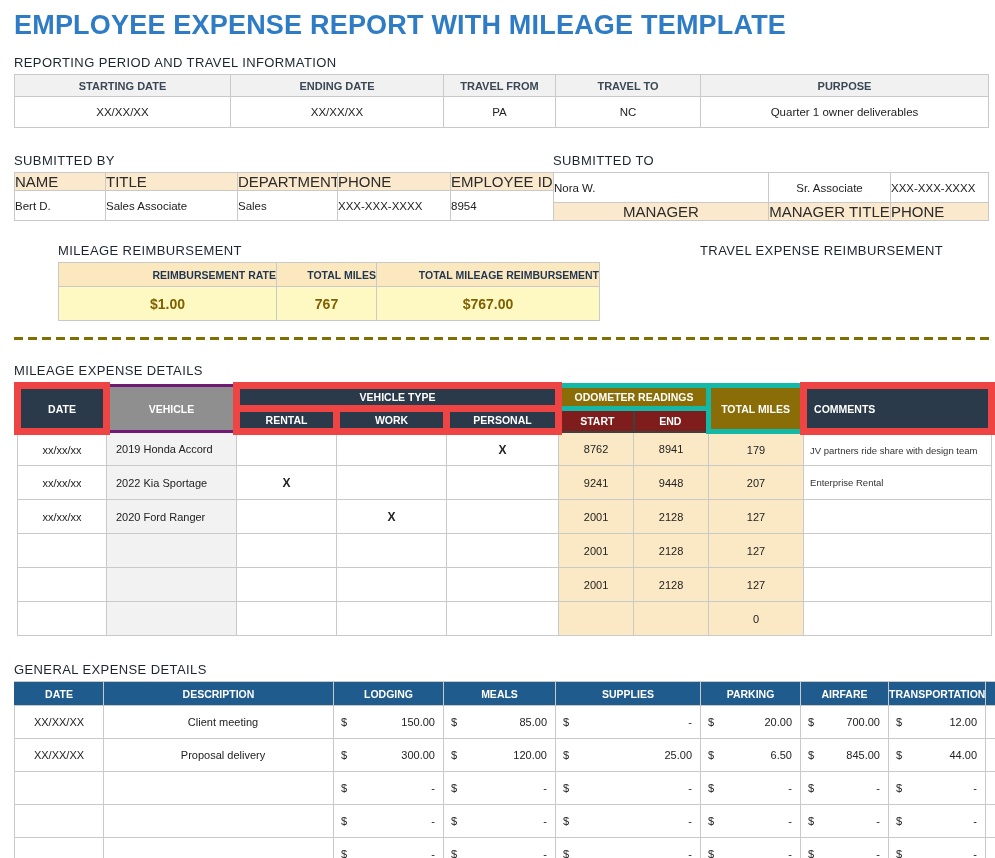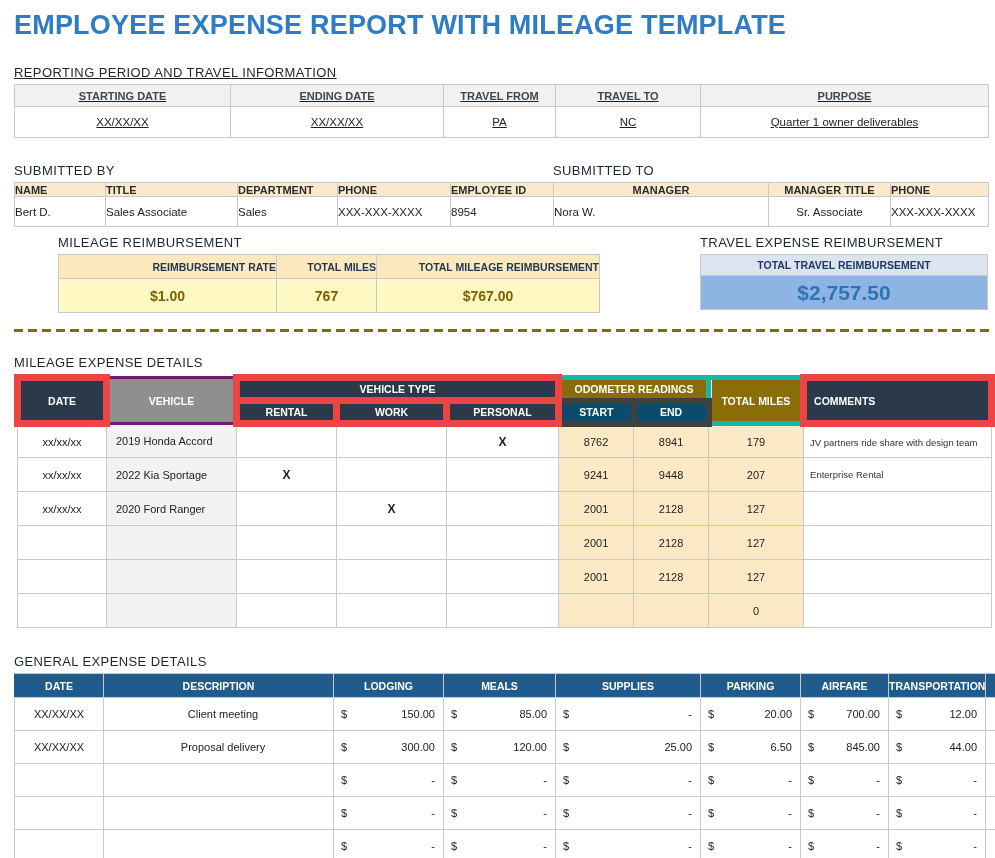--- a/index.html
+++ b/index.html
@@ -23,46 +23,46 @@
     line-height: 16px; margin-bottom: 3px;
   }
 
   table.grid { border-collapse: collapse; table-layout: fixed; width: 100%; }
   table.grid th, table.grid td {
     border: 1px solid #C9C9C9; overflow: hidden; white-space: nowrap;
     padding: 0;
   }
 
   
-  .reporting { margin-top: 25px; text-decoration: underline; }
+  .reporting { margin-top: 15px; }
   .reporting th {
     background: #F1F1F1; height: 22px;
     font-size: 11px; font-weight: 600; color: #3a4754; text-align: center;
   }
   .reporting td {
     height: 31px; font-size: 11.5px; text-align: center; color: #222;
   }
 
   
   .submitted-row { margin-top: 25px; display: flex; width: 974px; }
   .submitted-left { width: 539px; }
   .submitted-right { width: 435px; }
   .submitted-row th {
     background: #FBE9CE; height: 14px;
-    font-size: 11px; font-weight: 700; color: #2b2b2b;
+    font-size: 15px; font-weight: 400; color: #2b2b2b;
     text-align: left; padding-left: 8px;
   }
   .submitted-row th.center { text-align: center; padding-left: 0; }
   .submitted-row td {
     height: 30px; font-size: 11.5px; text-align: left; padding-left: 8px; color: #222;
   }
   .submitted-row td.center { text-align: center; padding-left: 0; }
 
   
-  .reimb-row { margin-top: 8px; display: flex; justify-content: space-between; width: 974px; padding-left: 44px; }
+  .reimb-row { margin-top: 22px; display: flex; justify-content: space-between; width: 974px; padding-left: 44px; }
   .reimb-left { width: 541px; }
   .reimb-right { width: 288px; }
   .mileage-reimb th {
     background: #FCE8BF; height: 24px;
     font-size: 10.5px; font-weight: 700; color: #1F3552; text-align: right;
   }
   .mileage-reimb td {
     background: #fef9c3; height: 34px;
     font-size: 14px; font-weight: 700; color: #7F6000; text-align: center;
     border-color: #D8D8D8;
@@ -81,21 +81,21 @@
     margin-top: 16px; width: 976px; height: 3px;
     background: repeating-linear-gradient(90deg, #7F6F00 0 9px, transparent 9px 14px);
   }
 
   
   .mileage-sec { margin-top: 23px; }
   .mileage-table th { height: 23px; font-size: 10.5px; font-weight: 700; color: #fff; text-align: center; }
   .mileage-table th.navy { background: #2B3A4A; border: 7px solid #ef4444; }
   .mileage-table th.gray { background: #8F8F8F; border: 3px solid #701a75; }
   .mileage-table th.dgold { background: #8A6D07; border: 5px solid #14b8a6; }
-  .mileage-table th.amber { background: #0c4a6e; border: 6px solid #404040; margin-left: 35px; }
+  .mileage-table th.amber { background: #7f1d1d; border: 2px solid #404040; margin-left: 35px; }
   .mileage-table td { height: 34px; font-size: 11px; text-align: center; color: #222; }
   .mileage-table td.vehicle { background: #F2F2F2; text-align: left; padding-left: 9px; }
   .mileage-table td.tan { background: #FBE9C5; }
   .mileage-table td.xmark { font-weight: 700; font-size: 12px; }
   .mileage-table td.comments { text-align: left; padding-left: 6px; font-size: 9.5px; color: #333; }
 
   
   .general-sec { margin-top: 26px; }
   .general-table { width: 981px; }
   .general-table th {
@@ -178,28 +178,28 @@
     <div class="submitted-right">
       <div class="sec-label">SUBMITTED TO</div>
       <table class="grid">
         <colgroup>
             <col style="width:215px">
             <col style="width:122px">
             <col style="width:98px">
           </colgroup>
         <tbody>
             <tr>
+          <td>Nora W.</td>
+          <td class="center">Sr. Associate</td>
+          <td>XXX-XXX-XXXX</td>
+        </tr>
+        <tr>
           <th class="center">MANAGER</th>
           <th class="center">MANAGER TITLE</th>
           <th>PHONE</th>
-        </tr>
-        <tr>
-          <td>Nora W.</td>
-          <td class="center">Sr. Associate</td>
-          <td>XXX-XXX-XXXX</td>
         </tr>
       </tbody>
         </table>
     </div>
   </div>
 
   <div class="reimb-row">
     <div class="reimb-left">
       <div class="sec-label">MILEAGE REIMBURSEMENT</div>
       <table class="grid mileage-reimb">
@@ -217,30 +217,20 @@
         <tr>
           <td>$1.00</td>
           <td>767</td>
           <td>$767.00</td>
         </tr>
       </tbody>
         </table>
     </div>
     <div class="reimb-right">
       <div class="sec-label">TRAVEL EXPENSE REIMBURSEMENT</div>
-      <table class="grid travel-reimb">
-        <tbody>
-            <tr>
-          <th>TOTAL TRAVEL REIMBURSEMENT</th>
-        </tr>
-        <tr>
-          <td>$2,757.50</td>
-        </tr>
-      </tbody>
-        </table>
     </div>
   </div>
 
   <div class="divider"></div>
 
   <div class="mileage-sec">
     <div class="sec-label">MILEAGE EXPENSE DETAILS</div>
     <table class="grid mileage-table" style="width:974px">
       <colgroup>
           <col style="width:89px">

